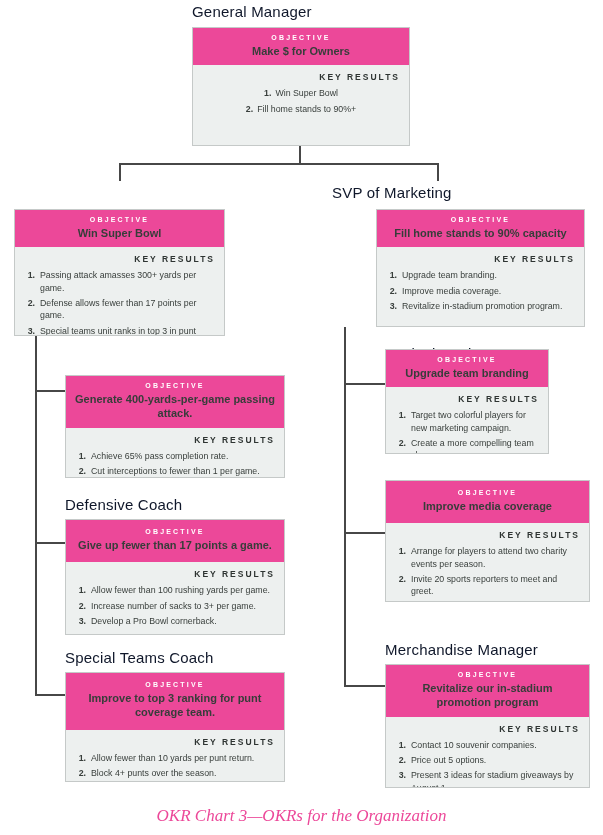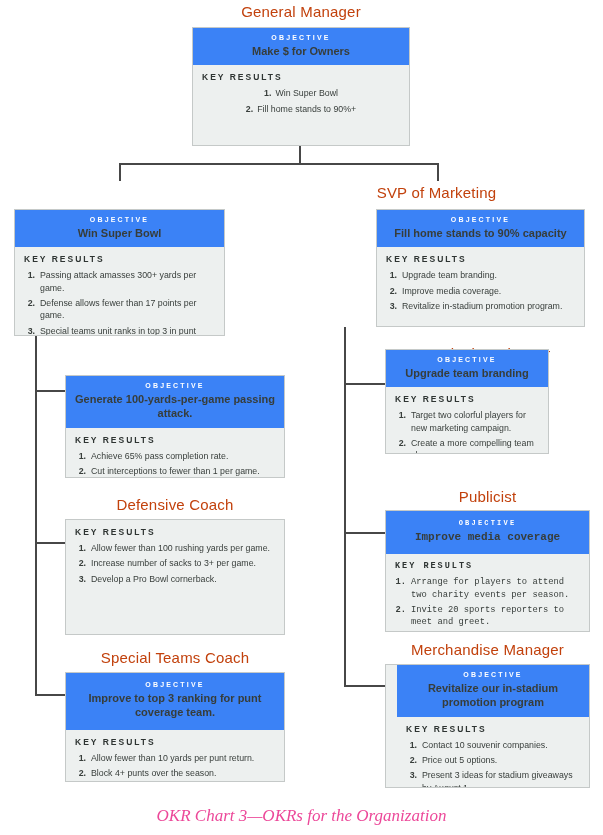--- a/index.html
+++ b/index.html
@@ -10,24 +10,23 @@
     width: 603px;
     height: 835px;
     margin: 0 auto;
     background: #ffffff;
     overflow: hidden;
   }
 
   
   .role-title {
     position: absolute;
-    text-align: center;
     font-size: 15px;
     font-weight: 500;
-    color: #c2410c;
+    color: #0f172a;
     letter-spacing: 0.2px;
   }
   .t-gm  { left: 192px; top: 3px;   width: 218px; }
   .t-hc  { left: 14px;  top: 184px; width: 211px; }
   .t-svp { left: 332px; top: 184px; width: 209px; }
   .t-oc  { left: 65px;  top: 352px; width: 220px; }
   .t-dc  { left: 65px;  top: 496px; width: 220px; }
   .t-st  { left: 65px;  top: 649px; width: 220px; }
   .t-md  { left: 385px; top: 345px; width: 205px; }
   .t-pub { left: 385px; top: 488px; width: 205px; }
@@ -40,46 +39,46 @@
     border: 1px solid #c5c9c8;
     overflow: hidden;
   }
   .c-gm  { left: 192px; top: 27px;  width: 218px; height: 119px; }
   .c-hc  { left: 14px;  top: 209px; width: 211px; height: 127px; }
   .c-svp { left: 332px; top: 209px; width: 209px; height: 118px; margin-left: 44px; }
   .c-oc  { left: 65px;  top: 375px; width: 220px; height: 103px; }
   .c-dc  { left: 65px;  top: 519px; width: 220px; height: 116px; }
   .c-st  { left: 65px;  top: 672px; width: 220px; height: 110px; }
   .c-md  { left: 385px; top: 349px; width: 164px; height: 105px; }
-  .c-pub { left: 385px; top: 510px; width: 205px; height: 122px; font-family: Liberation Mono, monospace; }
-  .c-mm  { left: 385px; top: 664px; width: 205px; height: 124px; padding-left: 11px; }
+  .c-pub { left: 385px; top: 480px; width: 205px; height: 122px; }
+  .c-mm  { left: 385px; top: 664px; width: 205px; height: 124px; }
 
   .card-header {
-    background: #3b82f6;
+    background: #ec4899;
     padding: 6px 8px 7px;
   }
   .c-pub .card-header, .c-st .card-header, .c-dc .card-header { padding: 8px 8px 10px; }
   .obj-label {
     text-align: center;
     font-size: 7px;
     font-weight: bold;
     letter-spacing: 2.2px;
     color: #ffffff;
     margin-bottom: 3px;
   }
   .obj-text {
     text-align: center;
     font-size: 11px;
     font-weight: 600;
     line-height: 1.3;
     color: #373d3a;
   }
   .card-body { padding: 7px 9px 6px; }
   .kr-label {
-    text-align: left;
+    text-align: right;
     font-size: 8.5px;
     font-weight: bold;
     letter-spacing: 2px;
     color: #2e3432;
     margin-bottom: 5px;
   }
   .kr-list {
     list-style: none;
     counter-reset: kr;
   }
@@ -199,33 +198,37 @@
         <li>Upgrade team branding.</li>
         <li>Improve media coverage.</li>
         <li>Revitalize in-stadium promotion program.</li>
       </ol>
     </div>
   </section>
 
   <section class="card c-oc">
     <div class="card-header">
       <div class="obj-label">OBJECTIVE</div>
-      <div class="obj-text">Generate 100-yards-per-game passing attack.</div>
+      <div class="obj-text">Generate 400-yards-per-game passing attack.</div>
     </div>
     <div class="card-body">
       <div class="kr-label">KEY RESULTS</div>
       <ol class="kr-list">
         <li>Achieve 65% pass completion rate.</li>
         <li>Cut interceptions to fewer than 1 per game.</li>
 
       </ol>
     </div>
   </section>
 
   <section class="card c-dc">
+    <div class="card-header">
+      <div class="obj-label">OBJECTIVE</div>
+      <div class="obj-text">Give up fewer than 17 points a game.</div>
+    </div>
     <div class="card-body">
       <div class="kr-label">KEY RESULTS</div>
       <ol class="kr-list">
         <li>Allow fewer than 100 rushing yards per game.</li>
         <li>Increase number of sacks to 3+ per game.</li>
         <li>Develop a Pro Bowl cornerback.</li>
       </ol>
     </div>
   </section>
 

